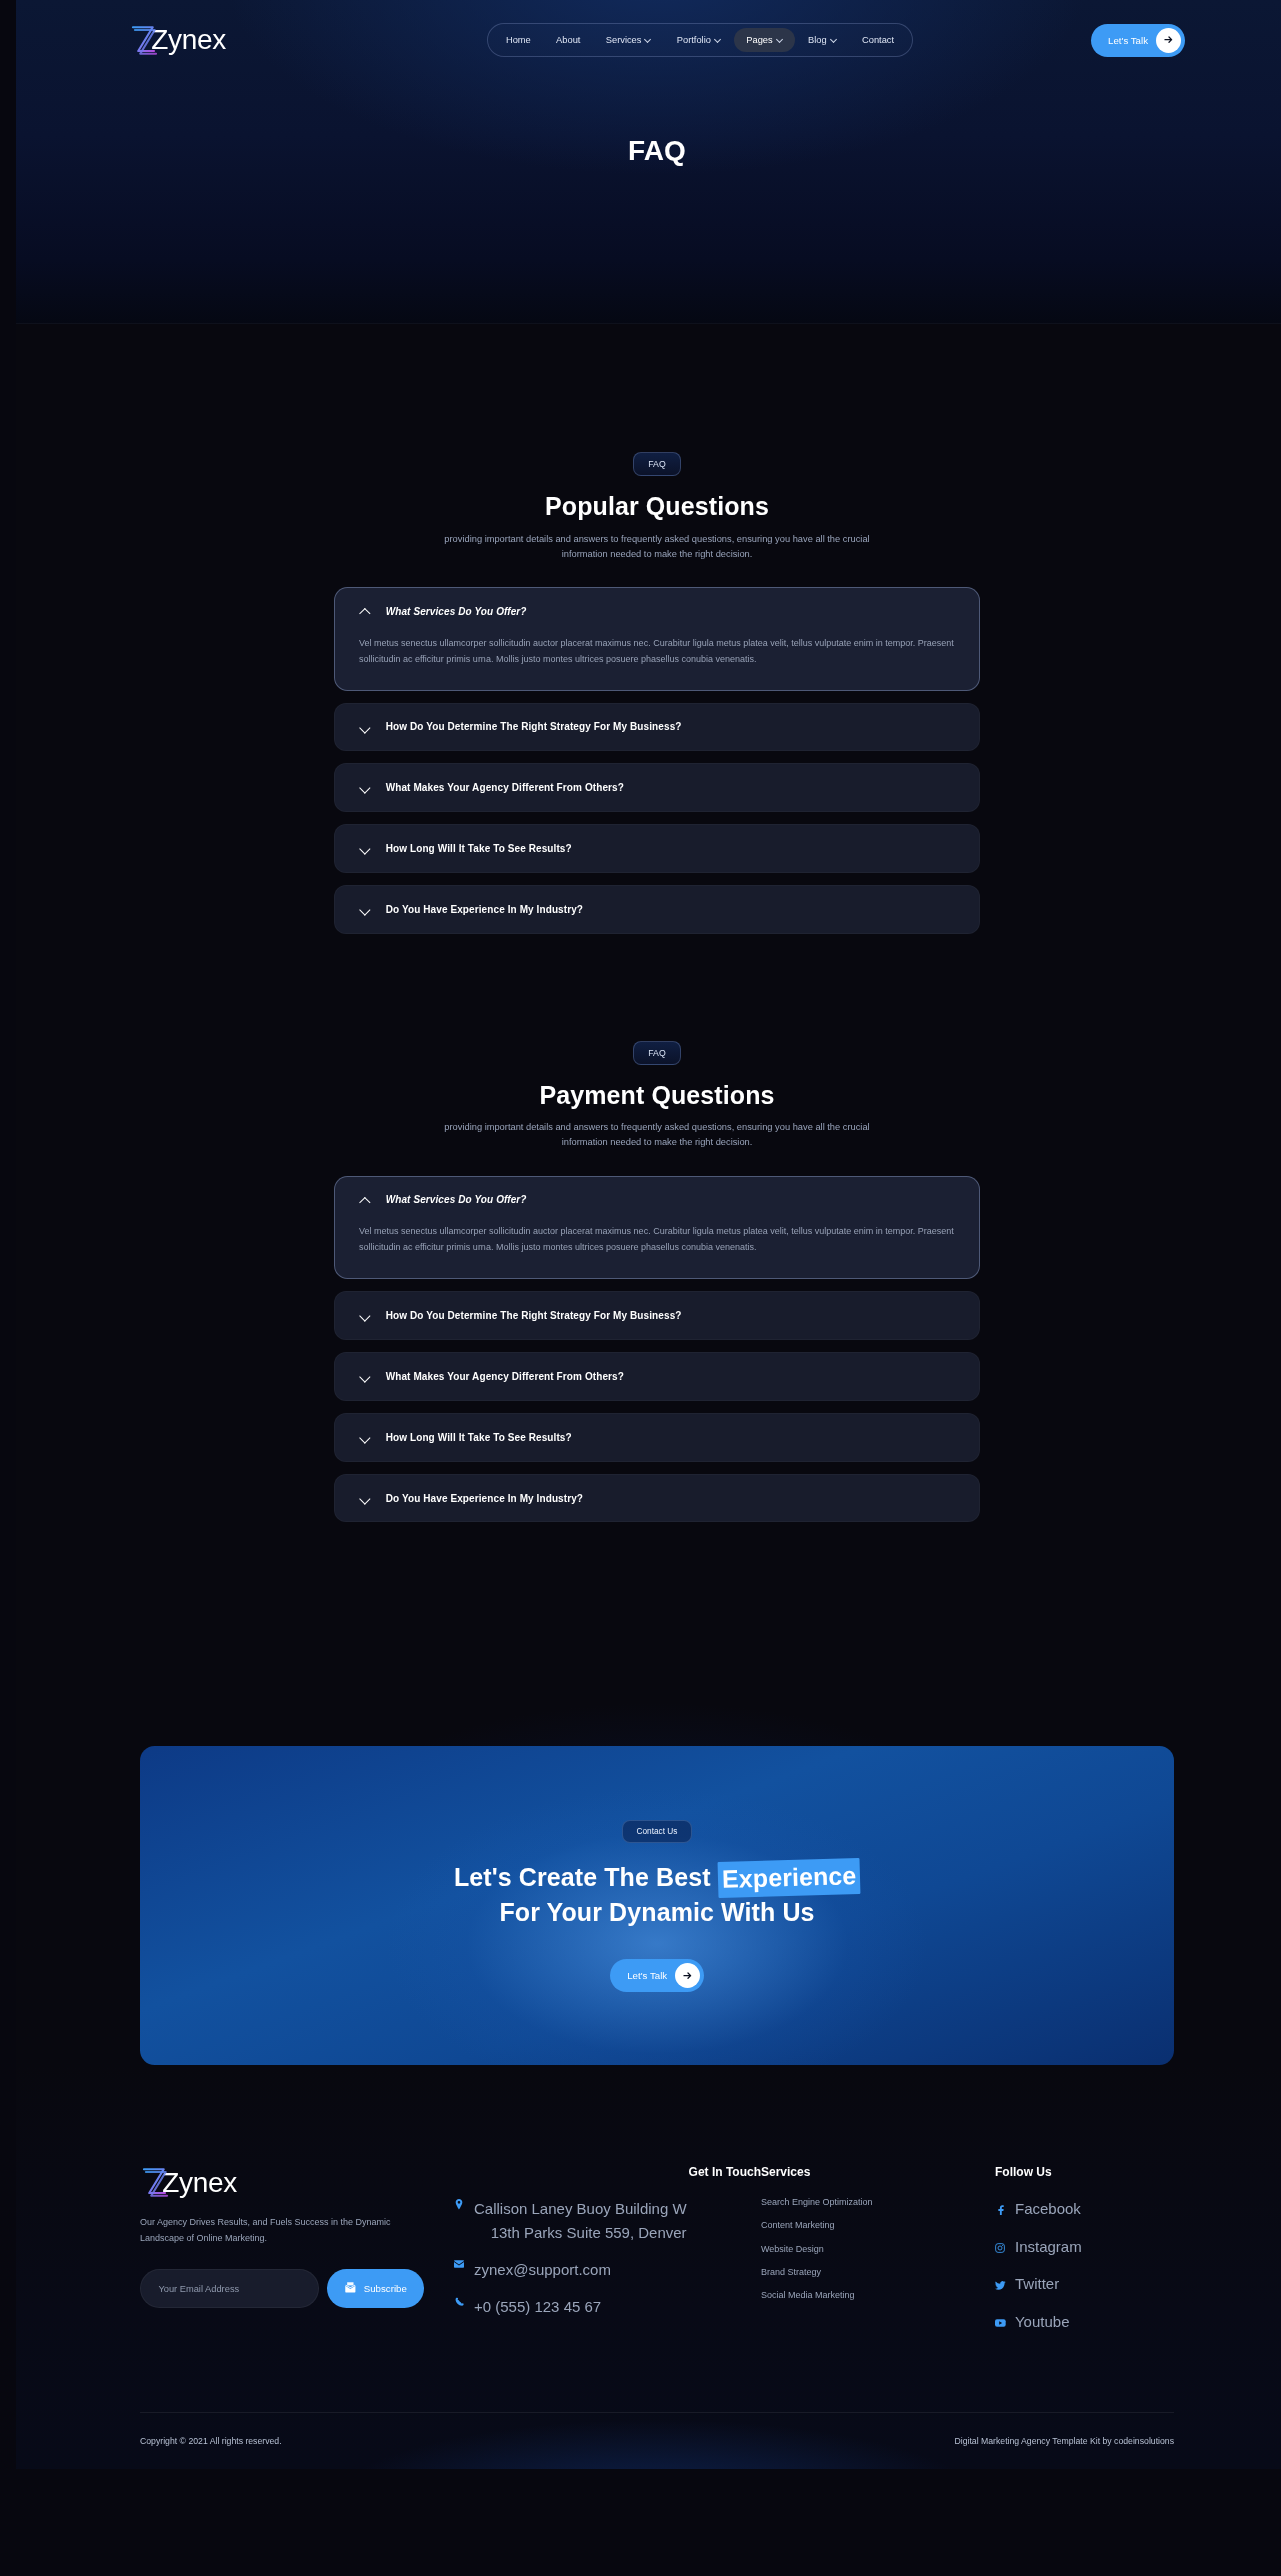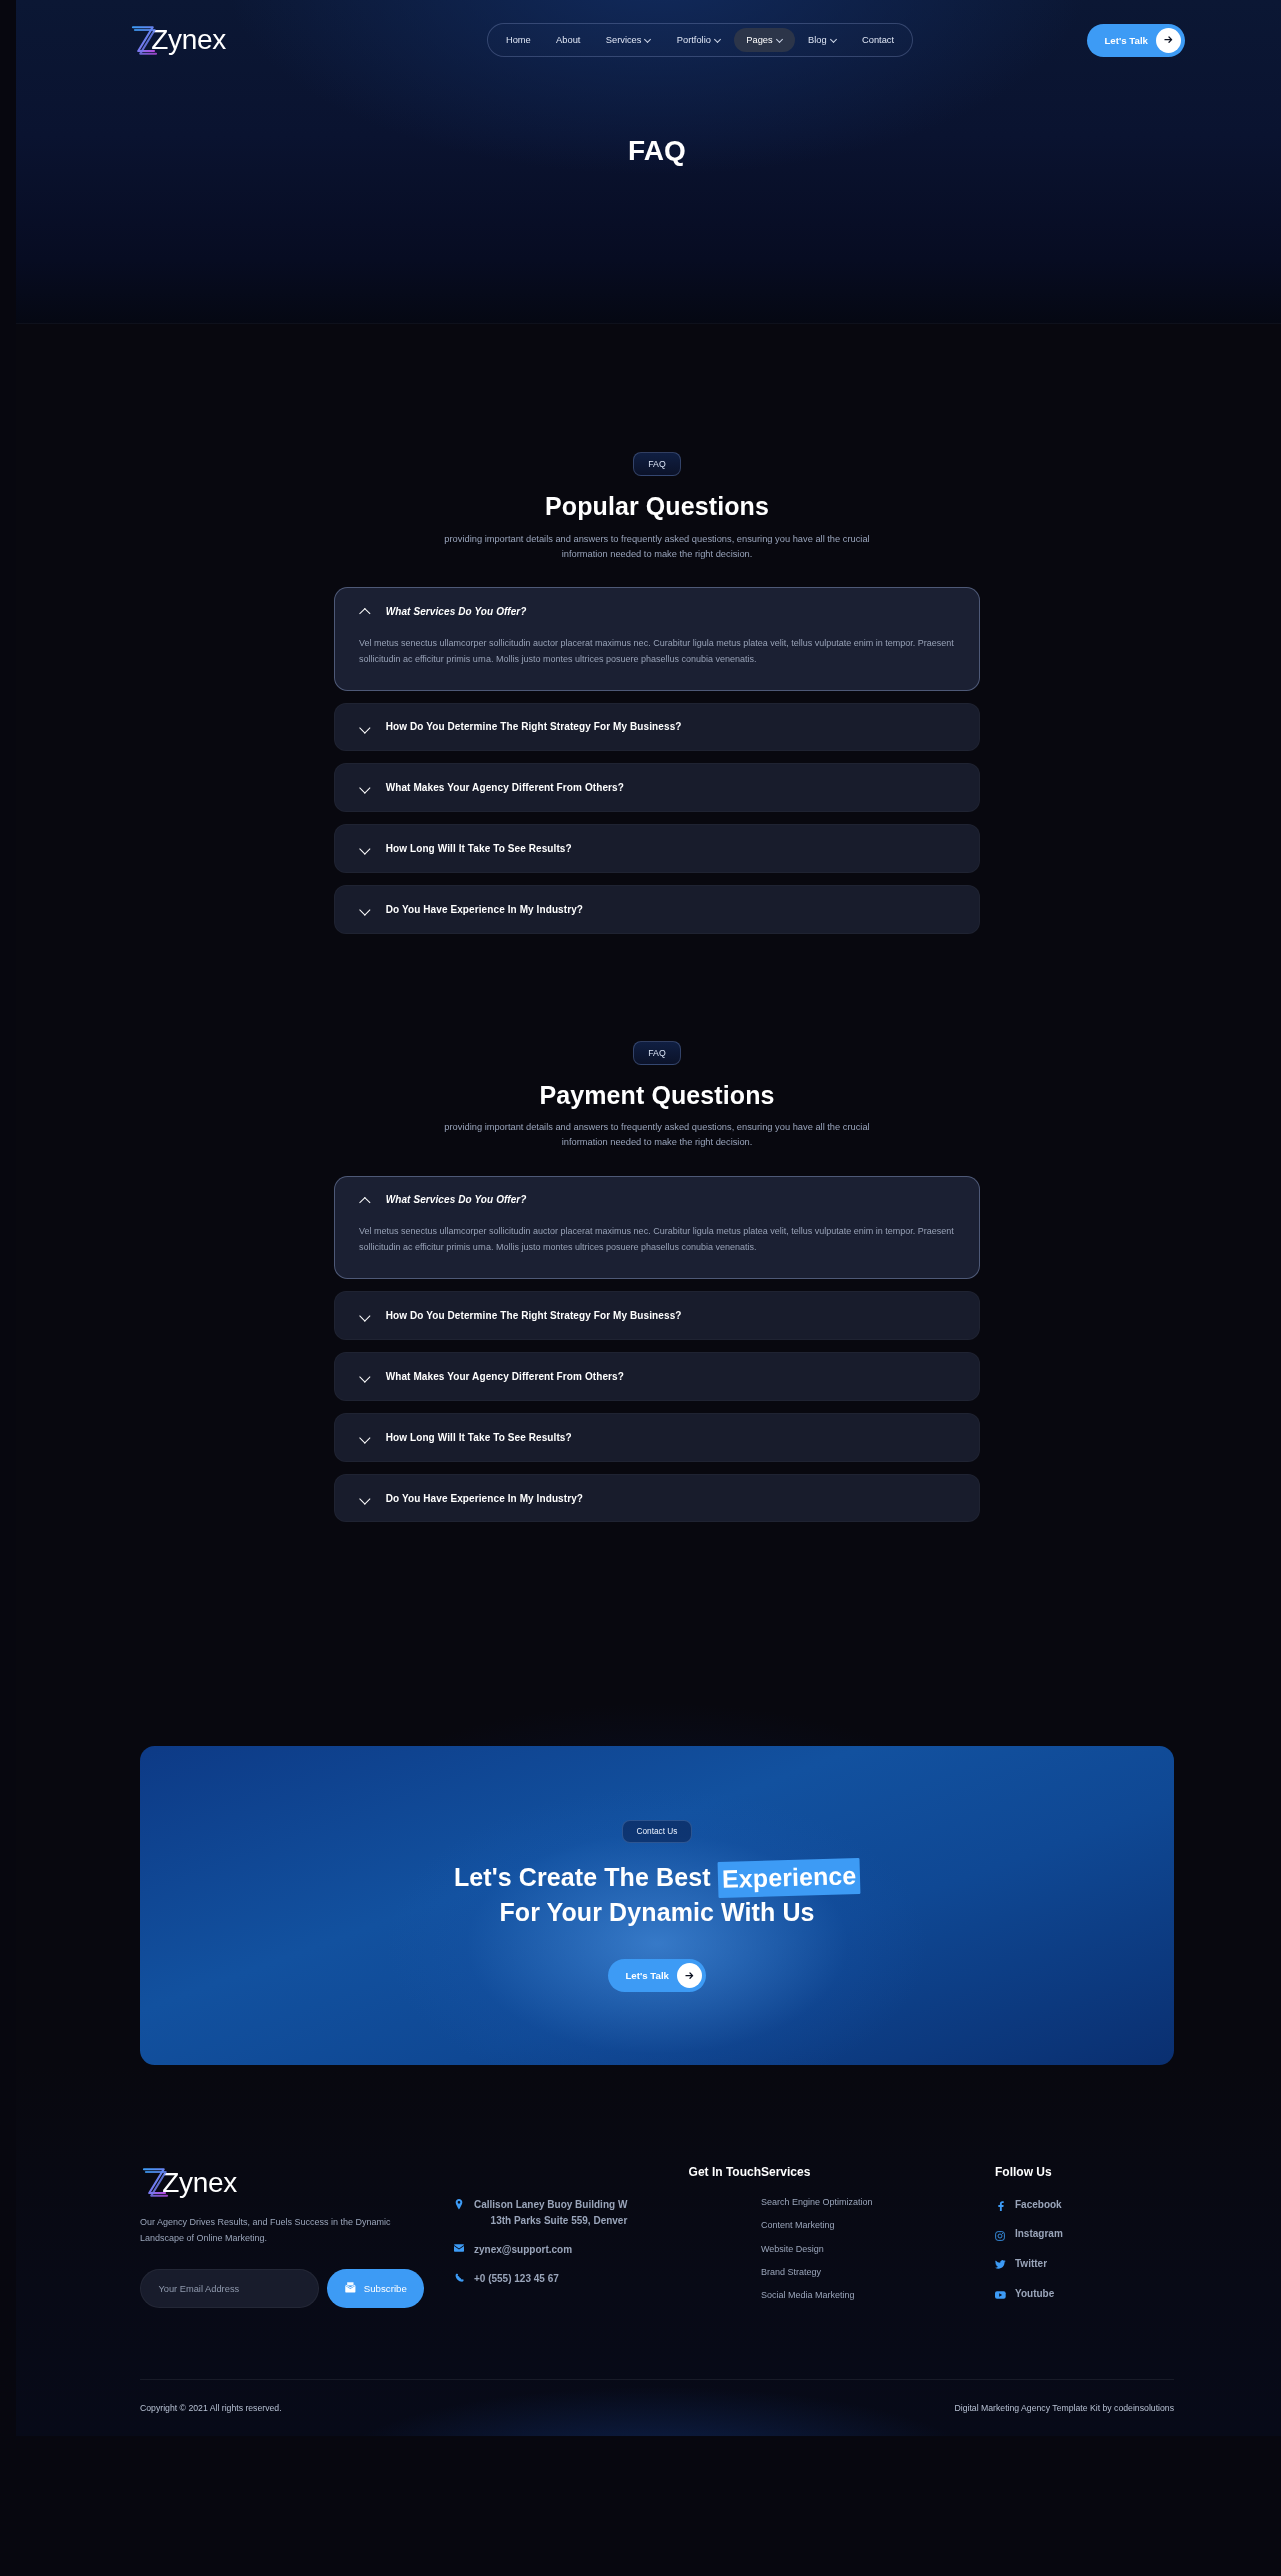--- a/index.html
+++ b/index.html
@@ -63,21 +63,21 @@
     border-right:0.9px solid #cdd6e8;border-bottom:0.9px solid #cdd6e8;
     transform:rotate(45deg);
   }
   .cta-btn{
     width:134px;display:flex;justify-content:flex-end;
   }
   .btn-blue{
     display:inline-flex;align-items:center;gap:8px;
     background:#3d9bf5;color:#fff;border:none;
     border-radius:27px;padding:4px 4px 4px 17.4px;
-    font-size:9.7px;font-weight:700;cursor:pointer;
+    font-size:9.7px;font-weight:400;cursor:pointer;
     font-family:"Liberation Sans", sans-serif;
   }
   .btn-circle{
     width:25px;height:25px;border-radius:50%;background:#fff;
     display:flex;align-items:center;justify-content:center;flex:none;
   }
   .btn-circle svg{ display:block; }
 
   
   .hero-center{
@@ -208,21 +208,21 @@
     color:#fff;font-size:9.7px;padding:0 17.4px;cursor:pointer;
     font-family:"Liberation Sans", sans-serif;
   }
   .fc{ }
   .fc-touch{ width:307px;text-align:right; }
   .fc-serv{ width:234px; }
   .fc-follow{ width:auto; }
   .fh{ font-size:12px;font-weight:700;color:#fff;margin-bottom:17.4px; }
   .frow{ display:flex;gap:9.3px;margin-bottom:12.7px;align-items:flex-start; }
   .fico{ width:10.7px;flex:none;margin-top:2px;color:#3d9bf5;display:flex;justify-content:center; }
-  .ftxt{ font-size:10px;line-height:1.62;color:#9aa5ba;font-weight:bold; }
+  .ftxt{ font-size:15px;line-height:1.62;color:#9aa5ba; }
   .flink{ display:block;font-size:9px;color:#9aa5ba;margin-bottom:13.4px;cursor:pointer; }
   .srow{ display:flex;gap:9.3px;margin-bottom:13.4px;align-items:center;cursor:pointer; }
   .srow .ftxt{ color:#9aa5ba; }
 
   .fbar{
     margin-top:64px;
     border-top:0.7px solid rgba(255,255,255,0.07);
     height:57px;display:flex;align-items:center;justify-content:space-between;
     font-size:8.7px;color:#b7c1d3;
   }

